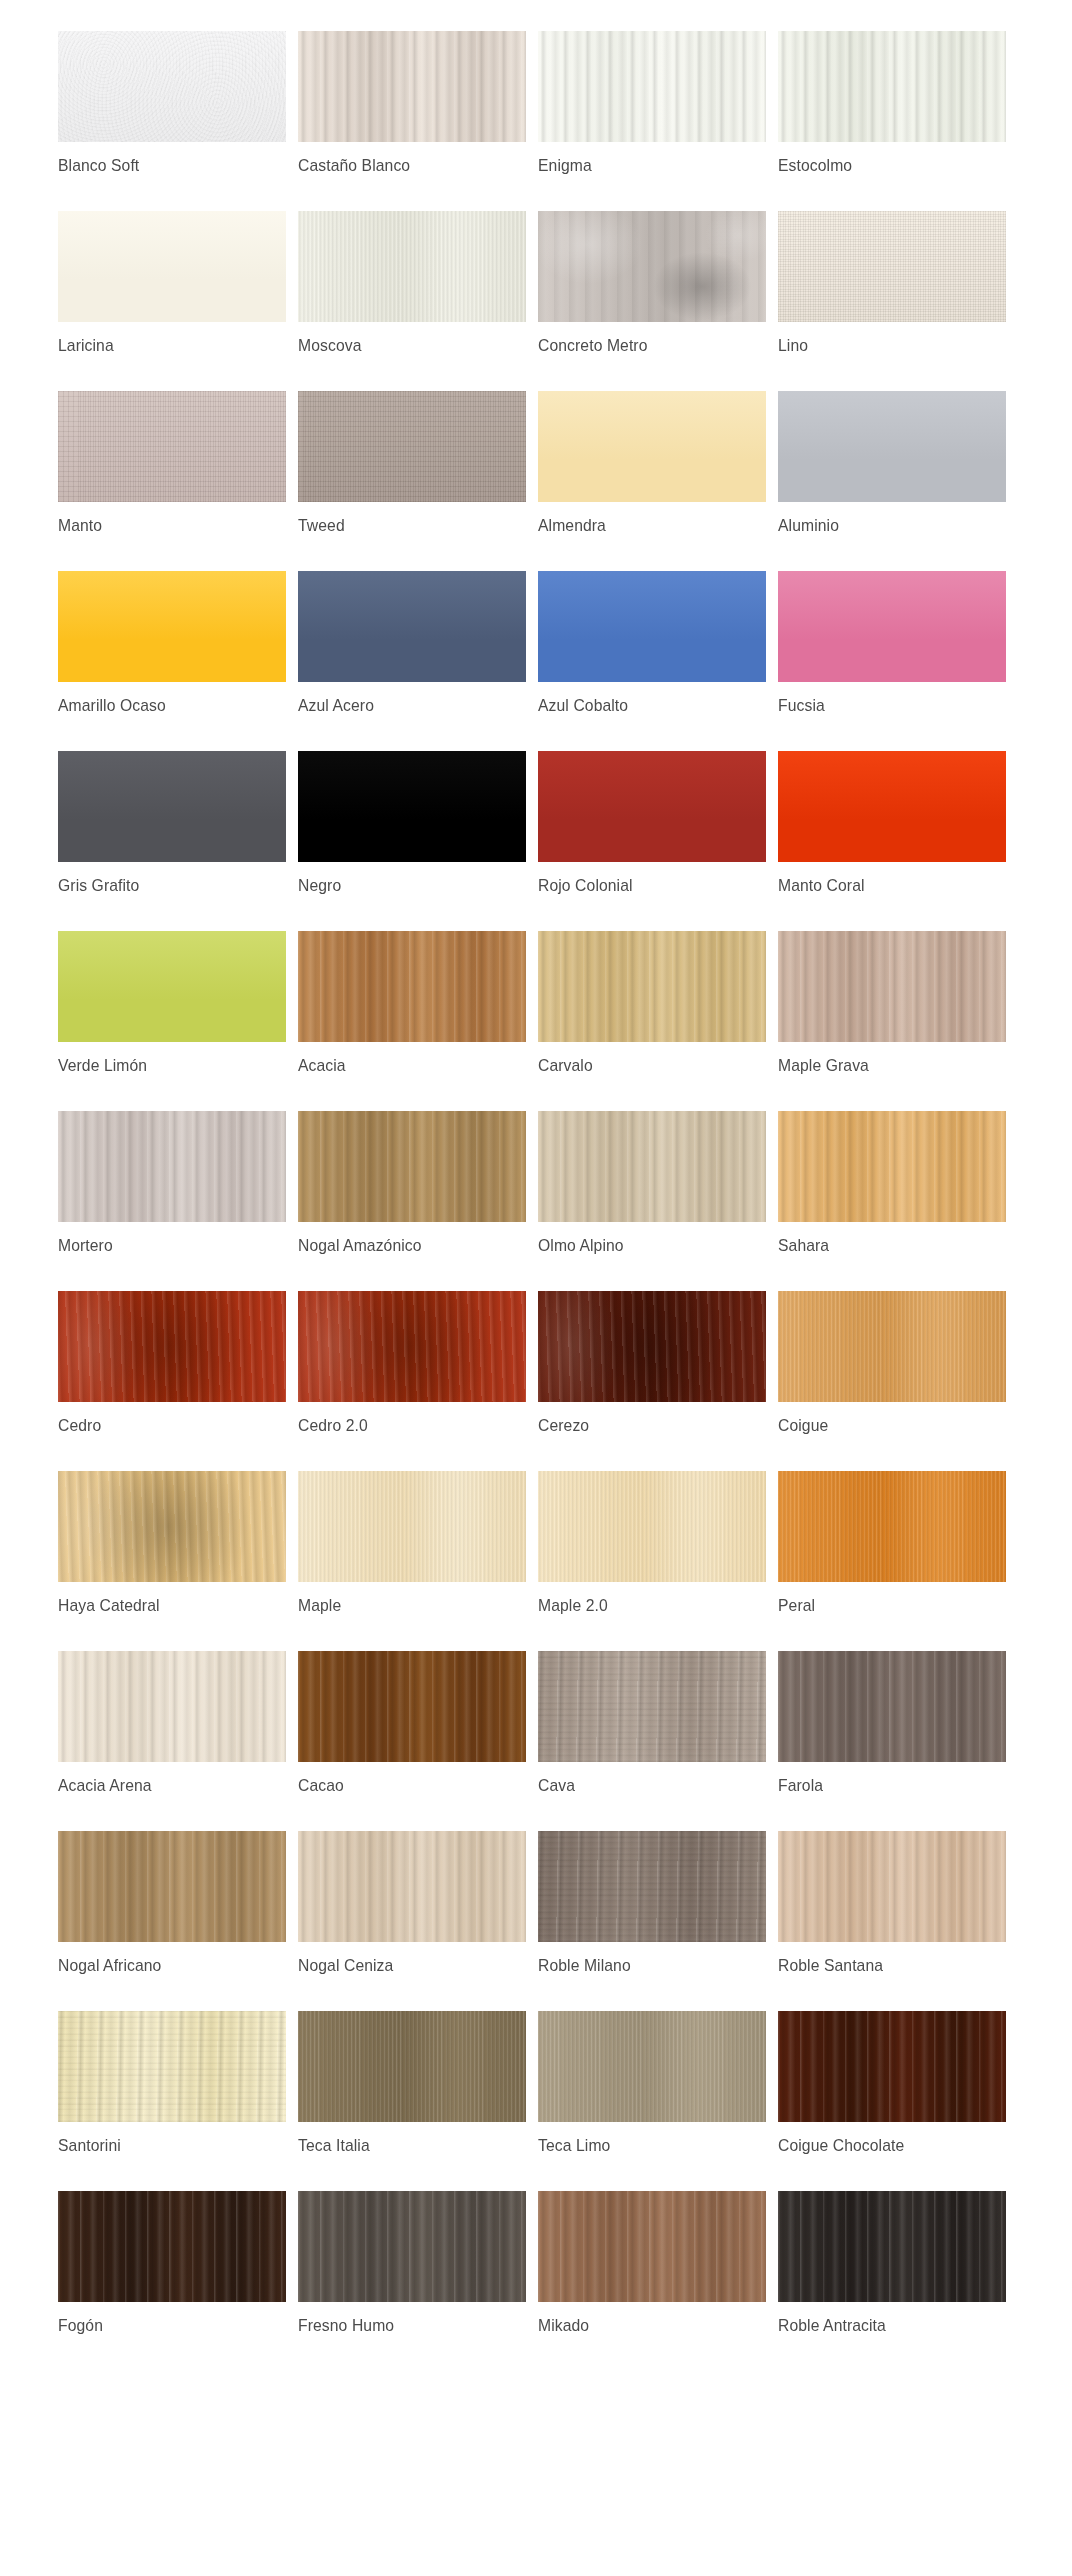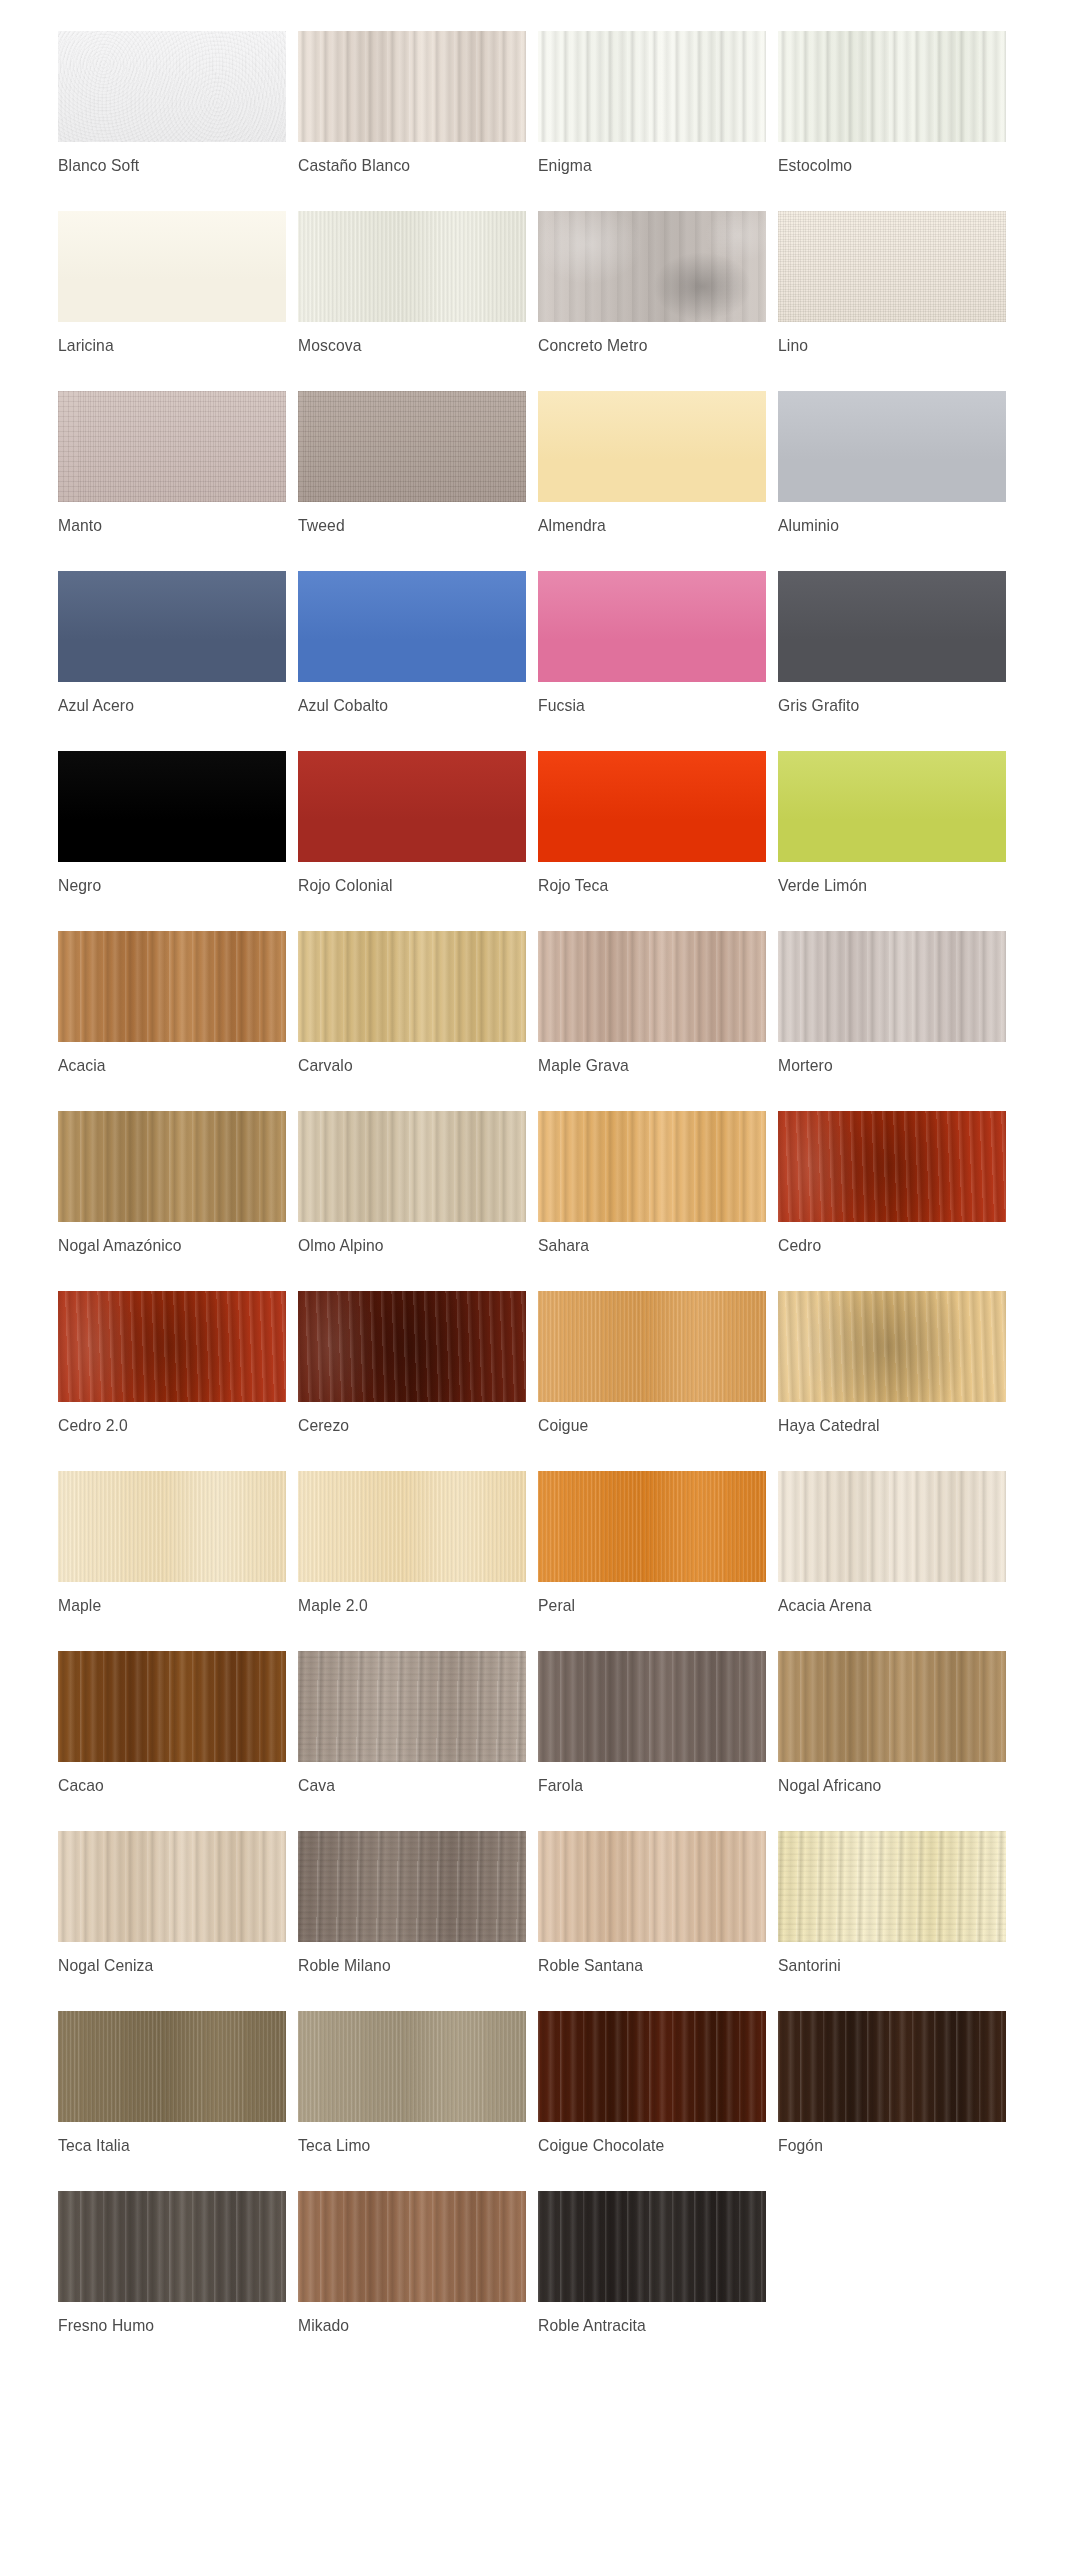--- a/index.html
+++ b/index.html
@@ -126,20 +126,26 @@
       </span>
       <span class="swatch-label">Almendra</span>
     </div>
     <div class="swatch-cell">
       <span class="swatch-chip" style="background-color: rgb(185, 188, 194);">
         <span class="grain" style="background: linear-gradient(rgb(199, 202, 208) 0%, rgb(185, 188, 194) 62%, rgb(185, 188, 194) 100%);"></span>
       </span>
       <span class="swatch-label">Aluminio</span>
     </div>
     <div class="swatch-cell">
+      <span class="swatch-chip" style="background-color: rgb(252, 192, 30);">
+        <span class="grain" style="background: linear-gradient(rgb(255, 209, 74) 0%, rgb(252, 192, 30) 62%, rgb(252, 192, 30) 100%);"></span>
+      </span>
+      <span class="swatch-label">Amarillo Ocaso</span>
+    </div>
+    <div class="swatch-cell">
       <span class="swatch-chip" style="background-color: rgb(76, 91, 119);">
         <span class="grain" style="background: linear-gradient(rgb(93, 109, 138) 0%, rgb(76, 91, 119) 62%, rgb(76, 91, 119) 100%);"></span>
       </span>
       <span class="swatch-label">Azul Acero</span>
     </div>
     <div class="swatch-cell">
       <span class="swatch-chip" style="background-color: rgb(74, 116, 191);">
         <span class="grain" style="background: linear-gradient(rgb(92, 133, 205) 0%, rgb(74, 116, 191) 62%, rgb(74, 116, 191) 100%);"></span>
       </span>
       <span class="swatch-label">Azul Cobalto</span>
@@ -165,21 +171,21 @@
     <div class="swatch-cell">
       <span class="swatch-chip" style="background-color: rgb(163, 42, 34);">
         <span class="grain" style="background: linear-gradient(rgb(180, 51, 41) 0%, rgb(163, 42, 34) 62%, rgb(163, 42, 34) 100%);"></span>
       </span>
       <span class="swatch-label">Rojo Colonial</span>
     </div>
     <div class="swatch-cell">
       <span class="swatch-chip" style="background-color: rgb(226, 50, 4);">
         <span class="grain" style="background: linear-gradient(rgb(242, 66, 16) 0%, rgb(226, 50, 4) 62%, rgb(226, 50, 4) 100%);"></span>
       </span>
-      <span class="swatch-label">Rojo Teca</span>
+      <span class="swatch-label">Manto Coral</span>
     </div>
     <div class="swatch-cell">
       <span class="swatch-chip" style="background-color: rgb(195, 208, 83);">
         <span class="grain" style="background: linear-gradient(rgb(208, 220, 109) 0%, rgb(195, 208, 83) 62%, rgb(195, 208, 83) 100%);"></span>
       </span>
       <span class="swatch-label">Verde Limón</span>
     </div>
     <div class="swatch-cell">
       <span class="swatch-chip" style="background-color: rgb(169, 112, 61);">
         <span class="grain" style="background: repeating-linear-gradient(90deg, rgba(255, 255, 255, 0.16) 0px, rgba(255, 255, 255, 0) 2.5px, rgba(0, 0, 0, 0.1) 5px, rgba(255, 255, 255, 0) 9px, rgba(255, 255, 255, 0.1) 12.4px, rgba(0, 0, 0, 0.06) 17.4px, rgba(255, 255, 255, 0) 22.3px), linear-gradient(90deg, rgb(192, 138, 84) 0%, rgb(169, 112, 61) 34%, rgb(192, 138, 84) 55%, rgb(169, 112, 61) 78%, rgb(192, 138, 84) 100%);"></span>

